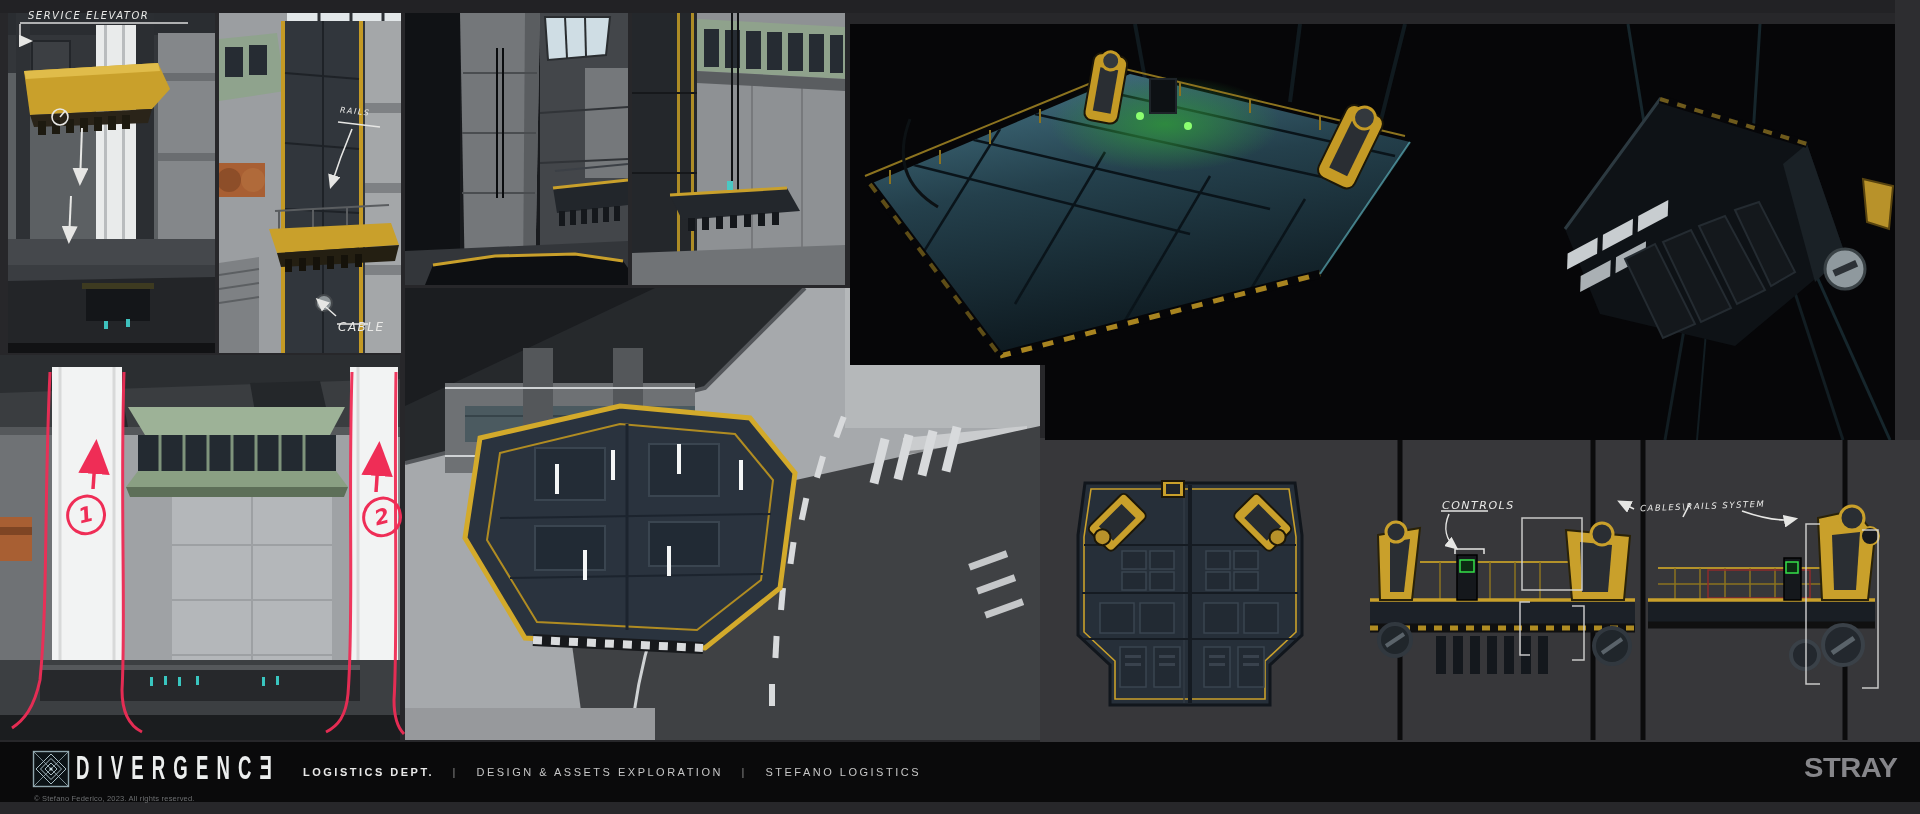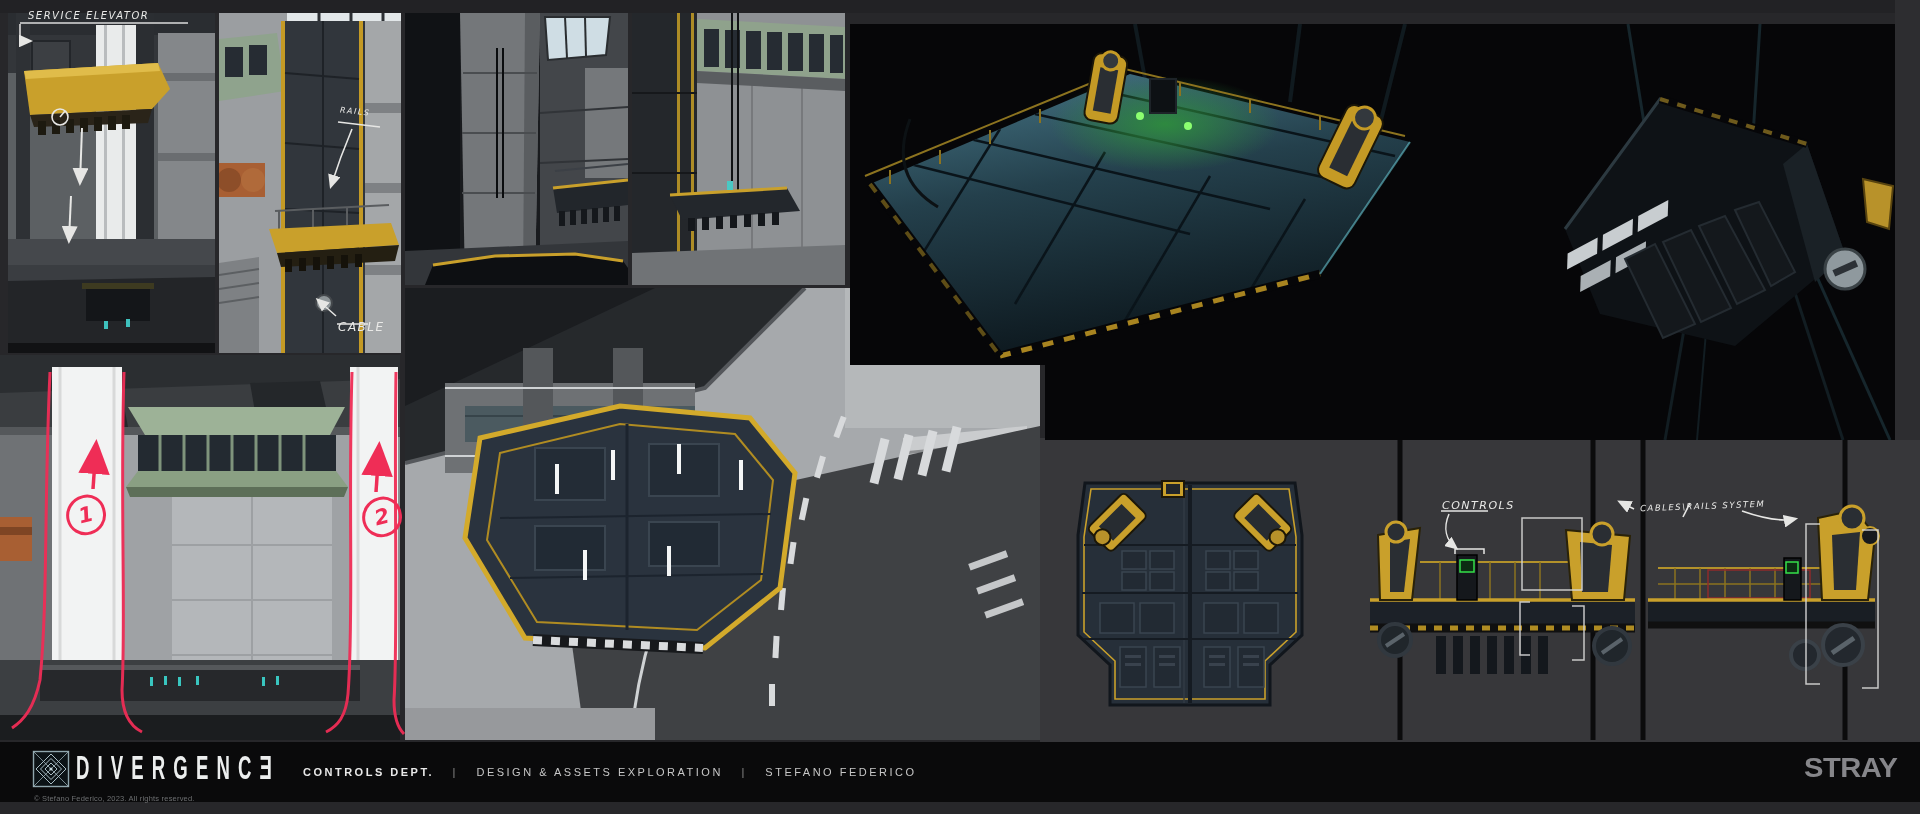--- a/index.html
+++ b/index.html
@@ -640,22 +640,22 @@
         <polygon points="19,8.5 29.5,19 19,29.5 8.5,19"></polygon>
         <polygon points="19,13 25,19 19,25 13,19"></polygon>
         <line x1="1.5" y1="1.5" x2="36.5" y2="36.5" opacity="0.7"></line>
         <line x1="36.5" y1="1.5" x2="1.5" y2="36.5" opacity="0.7"></line>
       </g>
       <circle cx="19" cy="19" r="1.6" fill="#c4d5da"></circle>
     </svg>
     <div class="wordmark">DIVERGENCƎ</div>
     <div class="copyright">© Stefano Federico, 2023. All rights reserved.</div>
     <div class="credits">
-      <span class="dept">CONTROLS DEPT.</span>
+      <span class="dept">LOGISTICS DEPT.</span>
       <span class="sep">|</span>
       <span>DESIGN &amp; ASSETS EXPLORATION</span>
       <span class="sep">|</span>
-      <span>STEFANO FEDERICO</span>
+      <span>STEFANO LOGISTICS</span>
     </div>
     <div class="studio">STRAY</div>
   </div>
 
 </div>
 
 </body></html>

